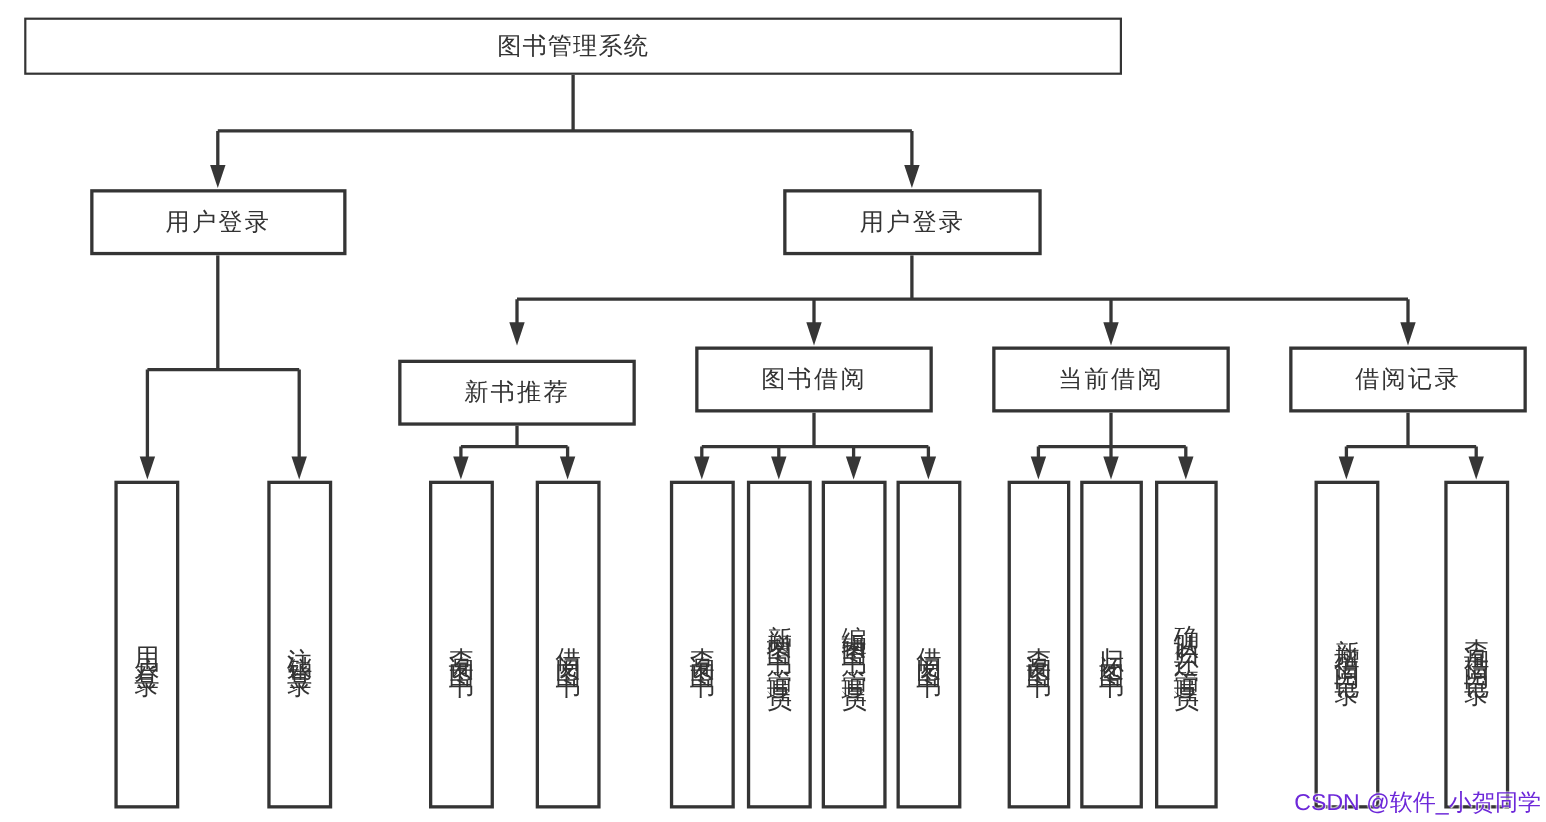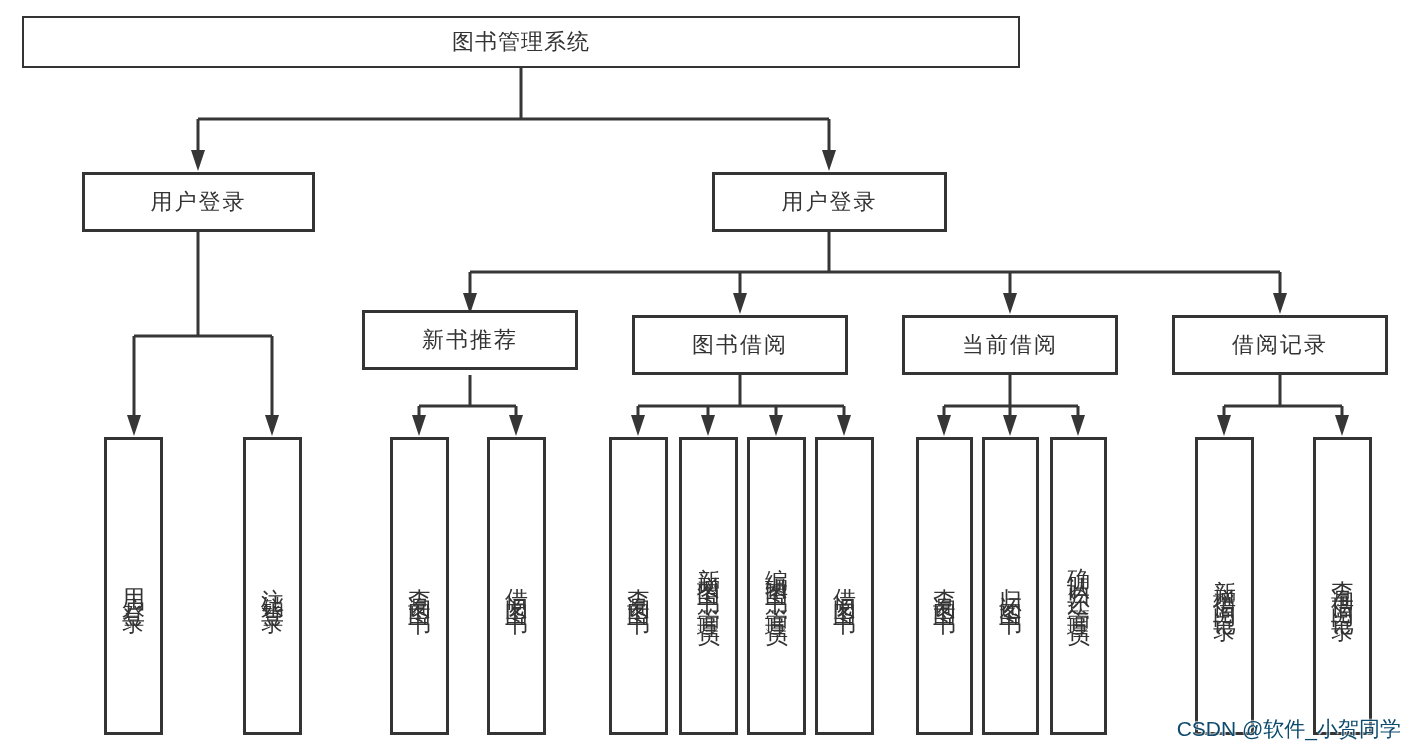--- a/index.html
+++ b/index.html
@@ -41,21 +41,21 @@
     text-orientation: mixed;
     font-size: 23px;
     letter-spacing: 8px;
     line-height: 1;
   }
   .watermark {
     position: absolute;
     right: 4px;
     bottom: 4px;
     font-size: 21px;
-    color: #0c4a6e;
+    color: #6d28d9;
     text-shadow: 1px 1px 1px rgba(255,255,255,0.95), -1px -1px 1px rgba(255,255,255,0.7);
     white-space: nowrap;
     z-index: 5;
   }
 </style>
 </head>
 <body>
 
 <div class="canvas">
 
@@ -95,21 +95,21 @@
     <span>图书管理系统</span>
   </div>
 
   <div class="node h-node" style="left:82px;top:172px;width:233px;height:60px">
     <span>用户登录</span>
   </div>
   <div class="node h-node" style="left:712px;top:172px;width:235px;height:60px">
     <span>用户登录</span>
   </div>
 
-  <div class="node h-node" style="left:362px;top:310px;width:216px;height:60px">
+  <div class="node h-node" style="left:362px;top:327px;width:216px;height:60px">
     <span>新书推荐</span>
   </div>
   <div class="node h-node" style="left:902px;top:315px;width:216px;height:60px">
     <span>当前借阅</span>
   </div>
   <div class="node h-node" style="left:632px;top:315px;width:216px;height:60px">
     <span>图书借阅</span>
   </div>
   <div class="node h-node" style="left:1172px;top:315px;width:216px;height:60px">
     <span>借阅记录</span>

